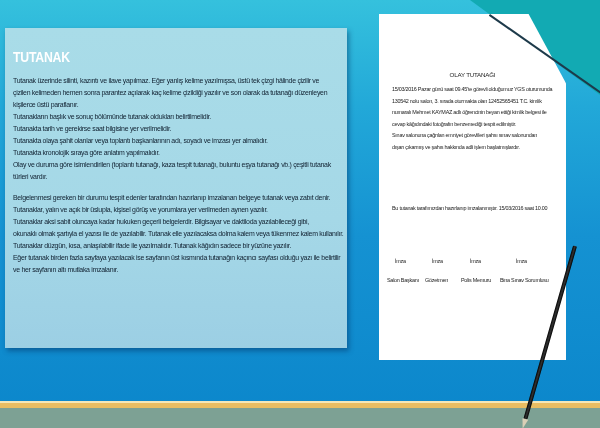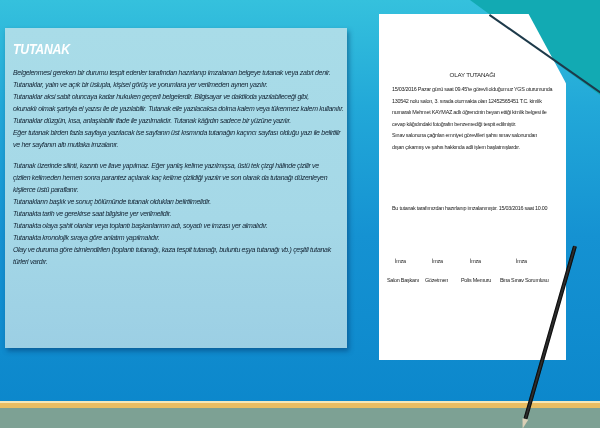--- a/index.html
+++ b/index.html
@@ -20,22 +20,21 @@
     width: 145px; height: 2px;
     background: #1d3a4a;
     transform-origin: 0 0;
     transform: rotate(35deg);
   }
   .panel {
     position: absolute; left: 5px; top: 28px;
     width: 342px; height: 320px;
     background: linear-gradient(180deg, #a9dce8 0%, #a5d8e7 60%, #9ccfe4 100%);
     box-shadow: 2px 3px 5px rgba(0,40,90,0.45);
-    padding: 12px 8px 0 8px;
-    font-style: italic;
+    padding: 20px 8px 0 8px;
   }
   .panel-title {
     font-family: "Liberation Sans", sans-serif;
     font-weight: bold;
     font-size: 15px;
     color: #ffffff;
     letter-spacing: -0.3px;
     transform: scaleX(0.82);
     transform-origin: left center;
     margin-bottom: 10px;
@@ -101,38 +100,38 @@
   }
 </style>
 </head>
 <body>
 
 <div class="corner-tri"></div>
 
 <div class="panel">
   <div class="panel-title">TUTANAK</div>
   <div class="para">
-    <div class="line">Belgelenmesi gereken bir durumu tespit edenler tarafından hazırlanıp imzalanan belgeye tutanak veya zabıt denir.</div>
-    <div class="line">Tutanaklar, yalın ve açık bir üslupla, kişisel görüş ve yorumlara yer verilmeden aynen yazılır.</div>
-    <div class="line">Tutanaklar aksi sabit oluncaya kadar hukuken geçerli belgelerdir. Bilgisayar ve daktiloda yazılabileceği gibi,</div>
-    <div class="line">okunaklı olmak şartıyla el yazısı ile de yazılabilir. Tutanak elle yazılacaksa dolma kalem veya tükenmez kalem kullanılır.</div>
-    <div class="line">Tutanaklar düzgün, kısa, anlaşılabilir ifade ile yazılmalıdır. Tutanak kâğıdın sadece bir yüzüne yazılır.</div>
-    <div class="line">Eğer tutanak birden fazla sayfaya yazılacak ise sayfanın üst kısmında tutanağın kaçıncı sayfası olduğu yazı ile belirtilir</div>
-    <div class="line">ve her sayfanın altı mutlaka imzalanır.</div>
-  </div>
-  <div class="para">
     <div class="line">Tutanak üzerinde silinti, kazıntı ve ilave yapılmaz. Eğer yanlış kelime yazılmışsa, üstü tek çizgi hâlinde çizilir ve</div>
     <div class="line">çizilen kelimeden hemen sonra parantez açılarak kaç kelime çizildiği yazılır ve son olarak da tutanağı düzenleyen</div>
     <div class="line">kişilerce üstü paraflanır.</div>
     <div class="line">Tutanakların başlık ve sonuç bölümünde tutanak oldukları belirtilmelidir.</div>
     <div class="line">Tutanakta tarih ve gerekirse saat bilgisine yer verilmelidir.</div>
     <div class="line">Tutanakta olaya şahit olanlar veya toplantı başkanlarının adı, soyadı ve imzası yer almalıdır.</div>
     <div class="line">Tutanakta kronolojik sıraya göre anlatım yapılmalıdır.</div>
     <div class="line">Olay ve duruma göre isimlendirilen (toplantı tutanağı, kaza tespit tutanağı, buluntu eşya tutanağı vb.) çeşitli tutanak</div>
     <div class="line">türleri vardır.</div>
+  </div>
+  <div class="para">
+    <div class="line">Belgelenmesi gereken bir durumu tespit edenler tarafından hazırlanıp imzalanan belgeye tutanak veya zabıt denir.</div>
+    <div class="line">Tutanaklar, yalın ve açık bir üslupla, kişisel görüş ve yorumlara yer verilmeden aynen yazılır.</div>
+    <div class="line">Tutanaklar aksi sabit oluncaya kadar hukuken geçerli belgelerdir. Bilgisayar ve daktiloda yazılabileceği gibi,</div>
+    <div class="line">okunaklı olmak şartıyla el yazısı ile de yazılabilir. Tutanak elle yazılacaksa dolma kalem veya tükenmez kalem kullanılır.</div>
+    <div class="line">Tutanaklar düzgün, kısa, anlaşılabilir ifade ile yazılmalıdır. Tutanak kâğıdın sadece bir yüzüne yazılır.</div>
+    <div class="line">Eğer tutanak birden fazla sayfaya yazılacak ise sayfanın üst kısmında tutanağın kaçıncı sayfası olduğu yazı ile belirtilir</div>
+    <div class="line">ve her sayfanın altı mutlaka imzalanır.</div>
   </div>
 </div>
 
 <div class="paper">
   <div class="doc-title">OLAY TUTANAĞI</div>
   <div class="doc-body">
     <div class="doc-line">15/03/2016 Pazar günü saat 09.45'te görevli olduğumuz YGS oturumunda</div>
     <div class="doc-line">130542 nolu salon, 3. sırada oturmakta olan 12452565451 T.C. kimlik</div>
     <div class="doc-line">numaralı Mehmet KAYMAZ adlı öğrencinin beyan ettiği kimlik belgesi ile</div>
     <div class="doc-line">cevap kâğıdındaki fotoğrafın benzemediği tespit edilmiştir.</div>

